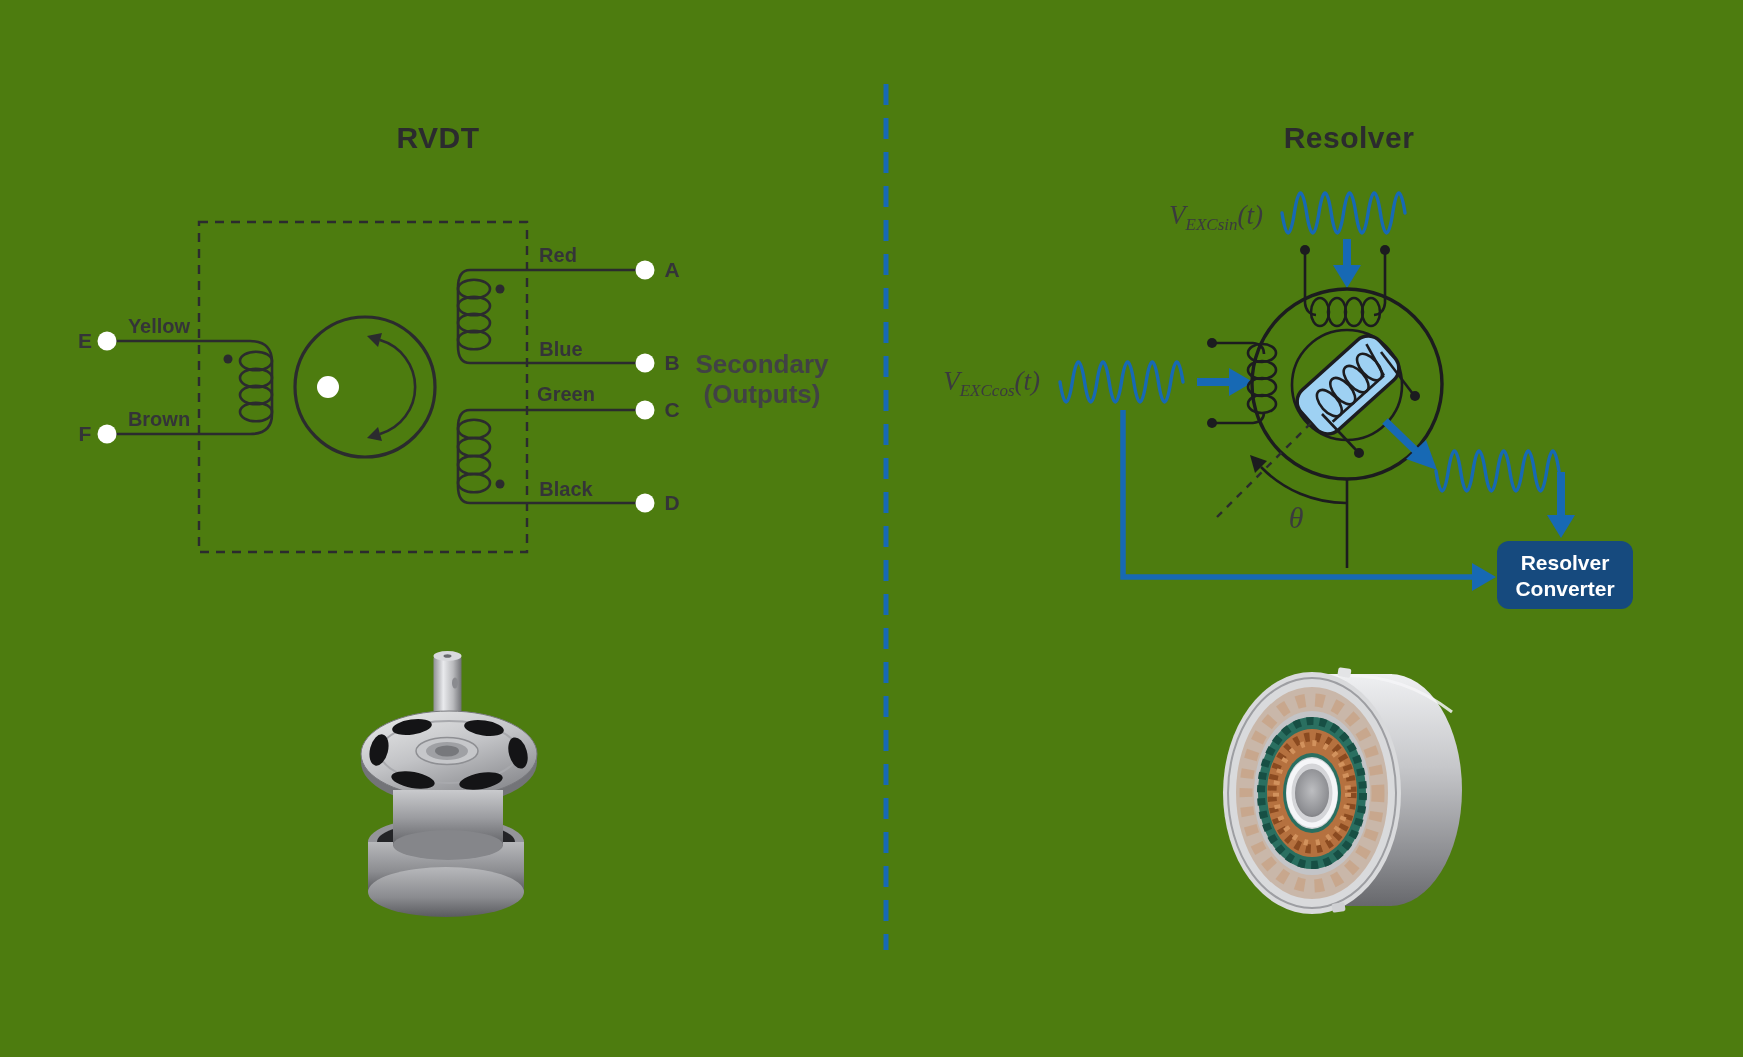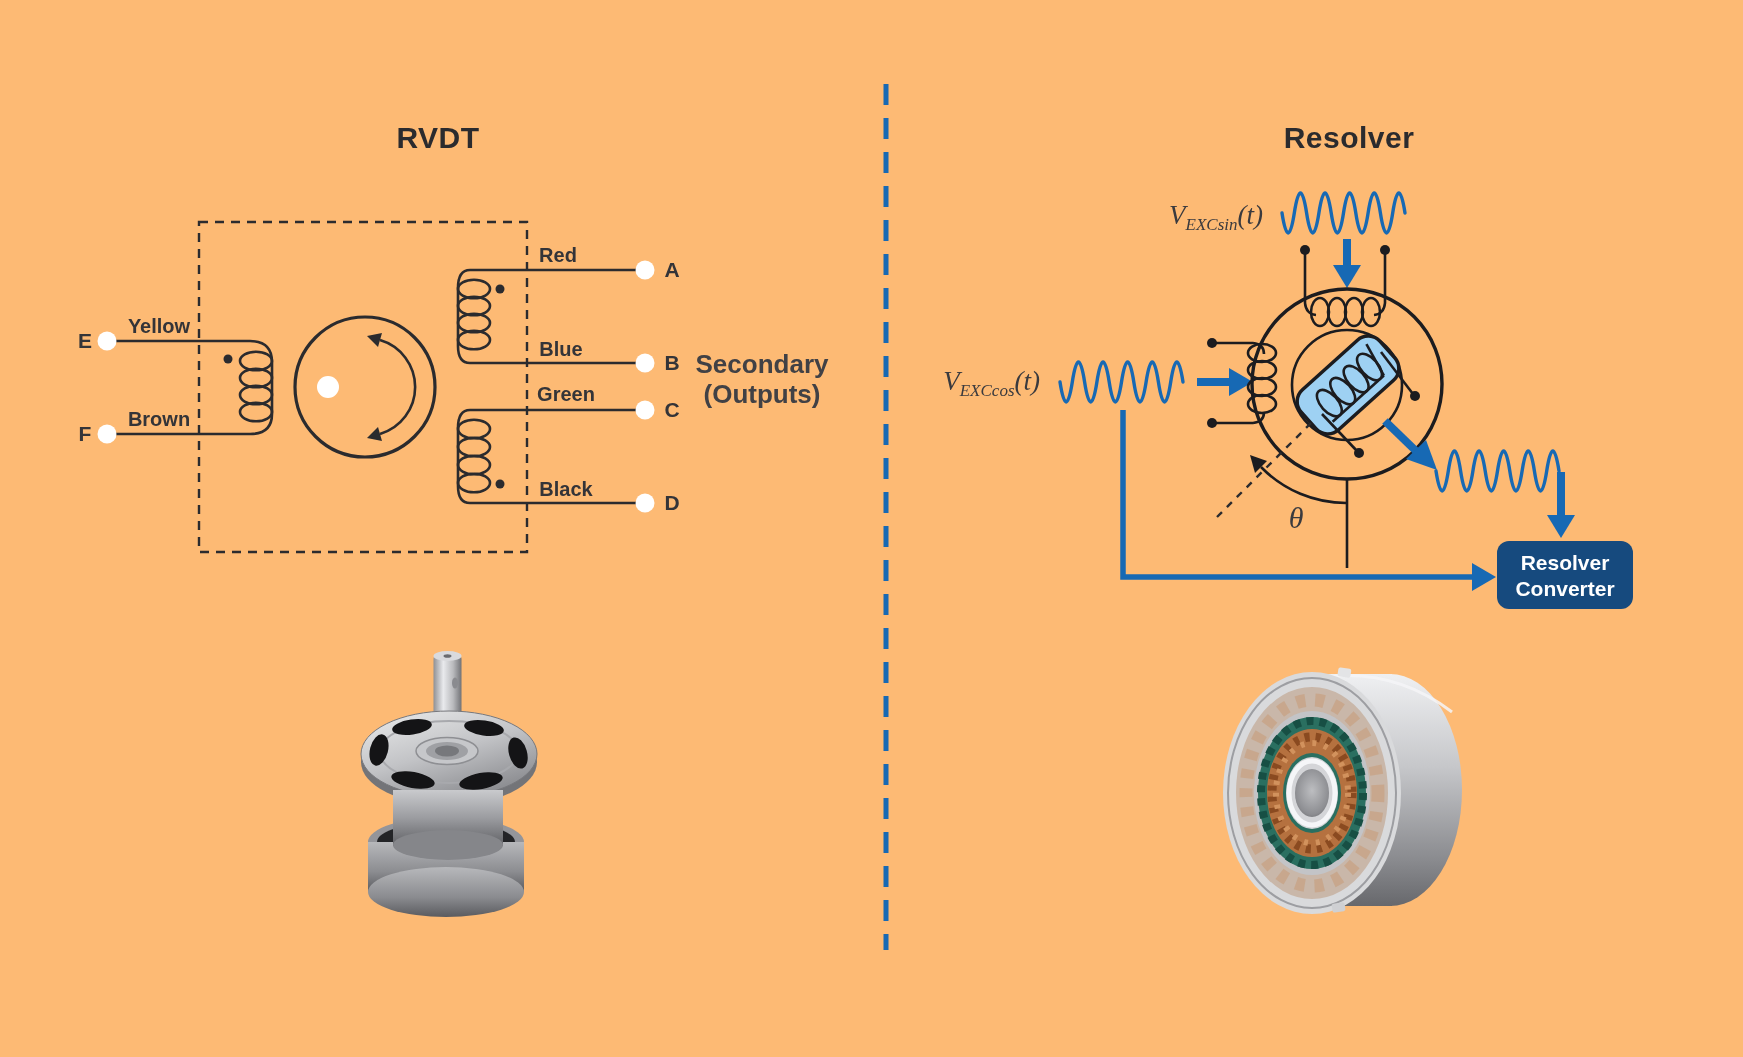--- a/index.html
+++ b/index.html
@@ -1,16 +1,16 @@
 <!DOCTYPE html>
 <html><head>
 <meta charset="utf-8">
 <style>
   html,body{margin:0;padding:0;background:#000;}
-  .stage{position:relative;width:1743px;height:1057px;background:#fdba74;overflow:hidden;
+  .stage{position:relative;width:1743px;height:1057px;background:#4d7c0f;overflow:hidden;
          font-family:"Liberation Sans",sans-serif;}
   svg{position:absolute;left:0;top:0;}
   
   .gline{stroke:#2b2b2e;stroke-width:2.6;fill:none;}
   .gline-thick{stroke:#2b2b2e;stroke-width:3.2;fill:none;}
   .gdash{stroke:#2b2b2e;stroke-width:2.4;fill:none;stroke-dasharray:9 7;}
   .kline{stroke:#1c1c1f;stroke-width:3.4;fill:none;}
   .kline2{stroke:#1c1c1f;stroke-width:2.6;fill:none;}
   .kdash{stroke:#2b2b2e;stroke-width:2.4;fill:none;stroke-dasharray:7 7;}
   .gdot{fill:#2b2b2e;}

